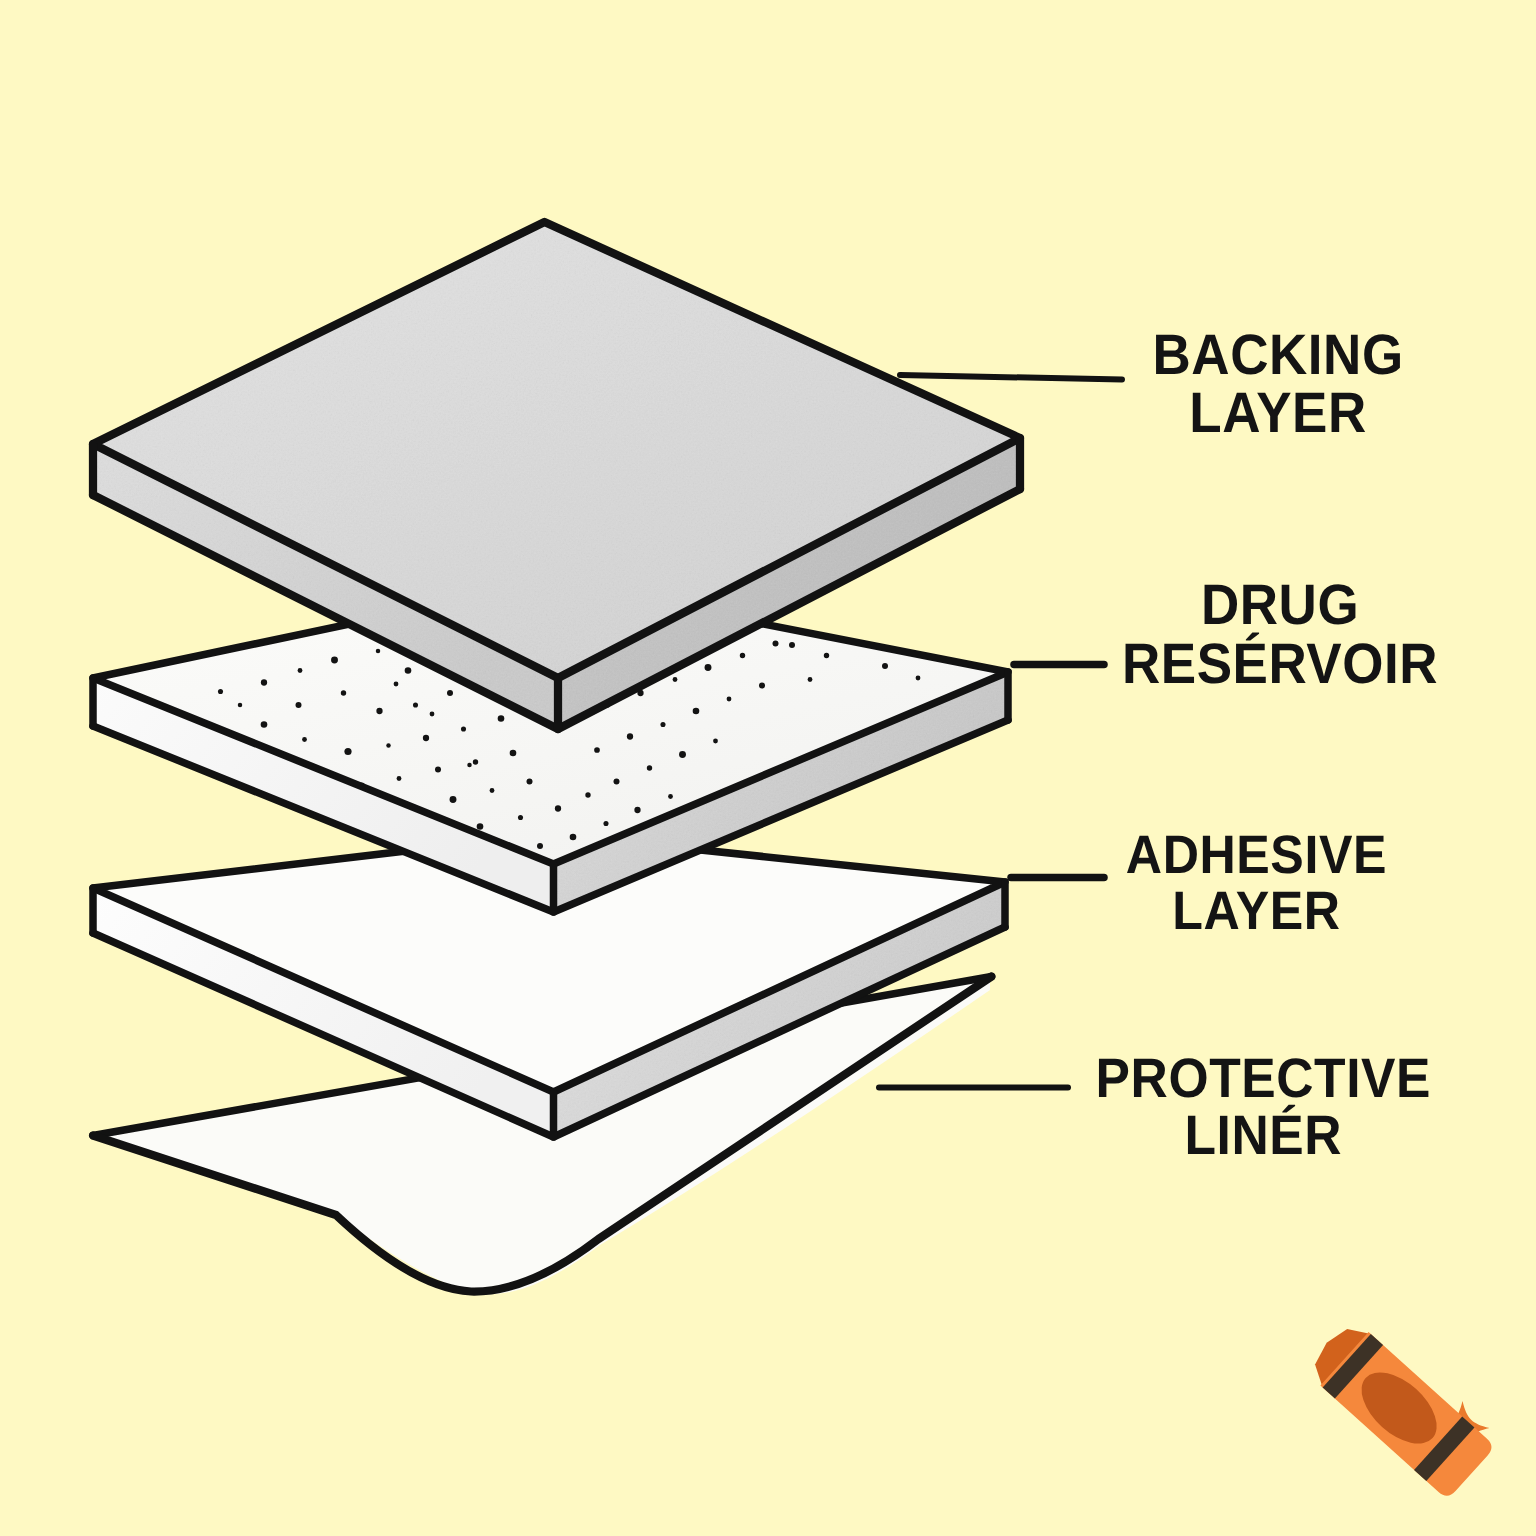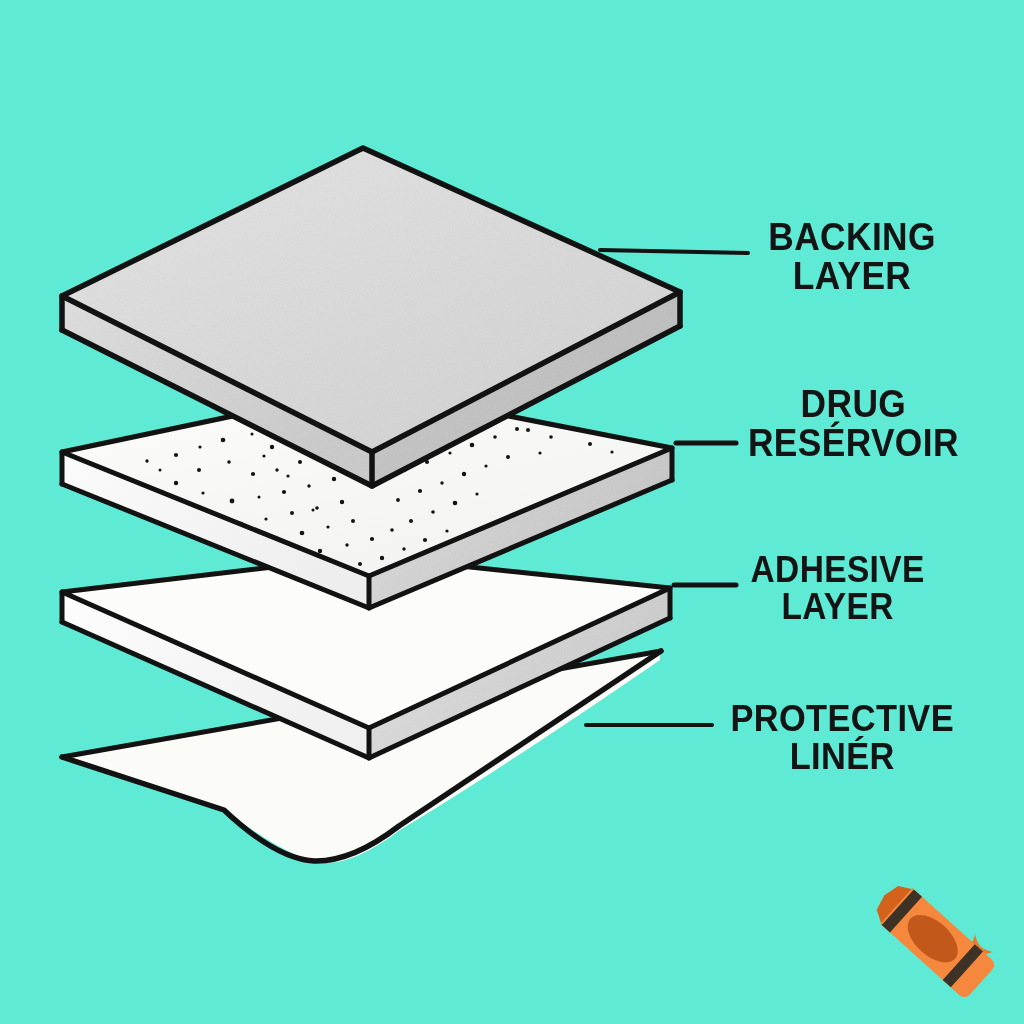--- a/index.html
+++ b/index.html
@@ -55,21 +55,21 @@
 
   #watermark {
     position: absolute;
     left: 852px; top: 872px;
     width: 160px; height: 136px;
   }
 </style>
 </head>
 <body style="background: rgb(251, 251, 248);">
 
-<div id="stage" style="background: #5eead4;">
+<div id="stage" style="background: #fef9c3;">
 
   <svg id="diagram-svg" viewBox="0 0 1024 1024">
     <defs>
       <linearGradient id="gradBackTop" x1="0" y1="0" x2="0.75" y2="1">
         <stop offset="0%" stop-color="#e4e4e4"></stop>
         <stop offset="45%" stop-color="#dcdcdc"></stop>
         <stop offset="100%" stop-color="#d2d2d2"></stop>
       </linearGradient>
       <linearGradient id="gradBackSideL" x1="0" y1="0" x2="1" y2="0.4">
         <stop offset="0%" stop-color="#dedede"></stop>

